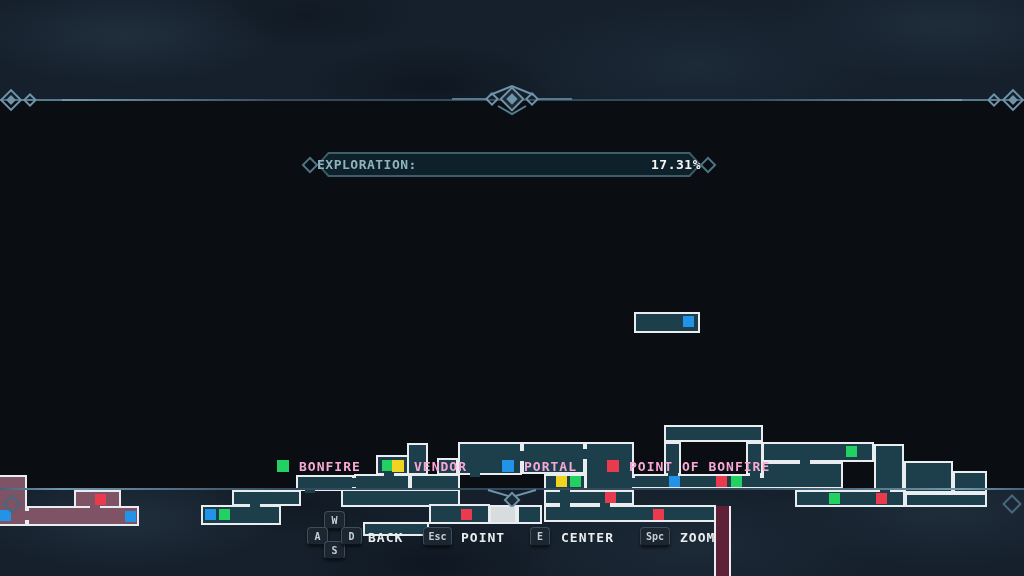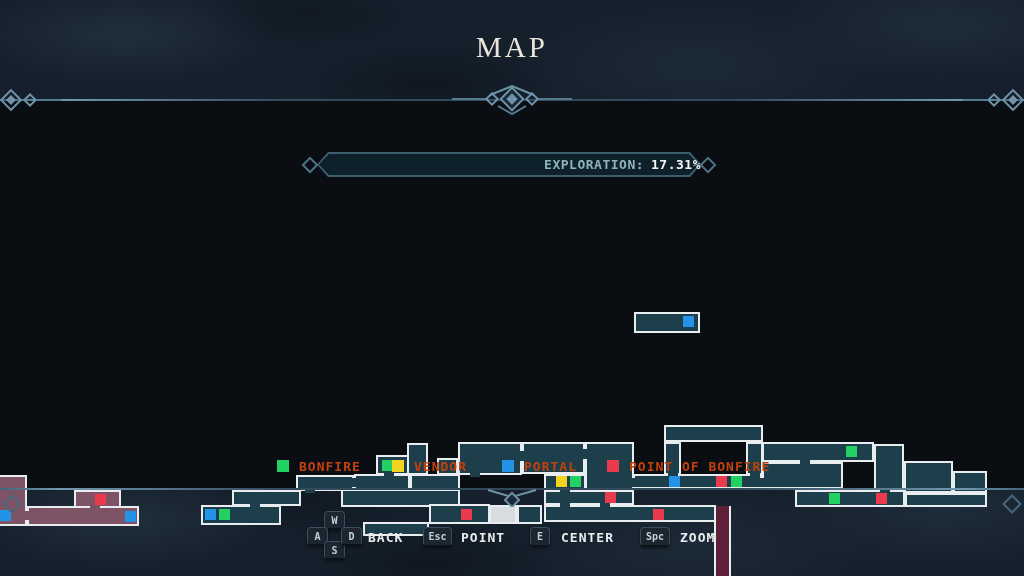--- a/index.html
+++ b/index.html
@@ -22,51 +22,50 @@
   
   .page-title{position:absolute;top:31px;left:0;width:100%;text-align:center;
     font-family:"Liberation Serif","DejaVu Serif",serif;font-size:29px;color:#eae5da;
     letter-spacing:3px;}
   
   .exp{position:absolute;top:152px;left:317px;width:384px;height:25px;z-index:8;}
   .exp-shape{position:absolute;inset:0;background:#3f5e6b;
     clip-path:polygon(11px 0%,calc(100% - 11px) 0%,100% 50%,calc(100% - 11px) 100%,11px 100%,0% 50%);}
   .exp-inner{position:absolute;inset:2px;background:#0e2029;
     clip-path:polygon(10px 0%,calc(100% - 10px) 0%,100% 50%,calc(100% - 10px) 100%,10px 100%,0% 50%);}
-  .exp-text{position:absolute;inset:0;display:flex;align-items:center;justify-content:flex-end;
+  .exp-text{position:absolute;inset:0;display:flex;align-items:center;justify-content:space-between;
     gap:7px;font-size:13px;font-weight:700;letter-spacing:.5px;}
   .exp-label{color:#8fb3bd;} .exp-value{color:#f5f7f6;}
   .exp-dia{position:absolute;top:50%;width:8px;height:8px;border:2px solid #4e7587;
     transform:translate(-50%,-50%) rotate(45deg);}
   
   .map-viewport{position:absolute;top:101px;left:0;width:1024px;height:387px;}
   .room,.door,.marker{position:absolute;box-sizing:border-box;}
   .room{z-index:1;} .door{z-index:3;} .marker{z-index:4;width:11px;height:11px;}
   
   .legend{position:absolute;top:457px;left:0;width:1024px;height:20px;z-index:10;}
   .legend-item{position:absolute;top:0;height:20px;}
   .legend-swatch{position:absolute;top:3px;left:0;width:12px;height:12px;}
   .legend-label{position:absolute;top:2px;left:22px;white-space:nowrap;
-    font-size:13px;font-weight:700;color:#c2410c;letter-spacing:1px;}
+    font-size:13px;font-weight:700;color:#f9a8d4;letter-spacing:1px;}
   
   .keycap{position:absolute;background:#1b2631;border:1px solid #3d4e5c;border-bottom-color:#0c131b;
     border-radius:4px;color:#c3cfd8;font-size:10px;font-weight:700;display:flex;align-items:center;
     justify-content:center;box-shadow:0 2px 3px rgba(0,0,0,.55);z-index:7;}
   .ctrl-label{position:absolute;font-size:13px;font-weight:700;color:#e9edee;letter-spacing:1px;z-index:7;}
   svg{display:block;}
 </style>
 </head>
 <body>
 
 <div class="screen">
 
   <div class="band top"></div>
   <div class="band bottom"></div>
 
-  <div class="page-title">MAP</div>
 
   <div class="divider top"></div>
   <div class="divider bottom"></div>
 
   <svg class="orn" style="left:0;top:87px" width="62" height="26" viewBox="0 0 62 26">
     <rect x="4" y="6" width="14" height="14" fill="none" stroke="#6f93a8" stroke-width="2" transform="rotate(45 11 13)"></rect>
     <rect x="7.5" y="9.5" width="7" height="7" fill="#6f93a8" transform="rotate(45 11 13)"></rect>
     <rect x="26" y="9" width="8" height="8" fill="none" stroke="#6f93a8" stroke-width="2" transform="rotate(45 30 13)"></rect>
     <path d="M36 13 L62 13" stroke="#567b90" stroke-width="2"></path>
   </svg>

